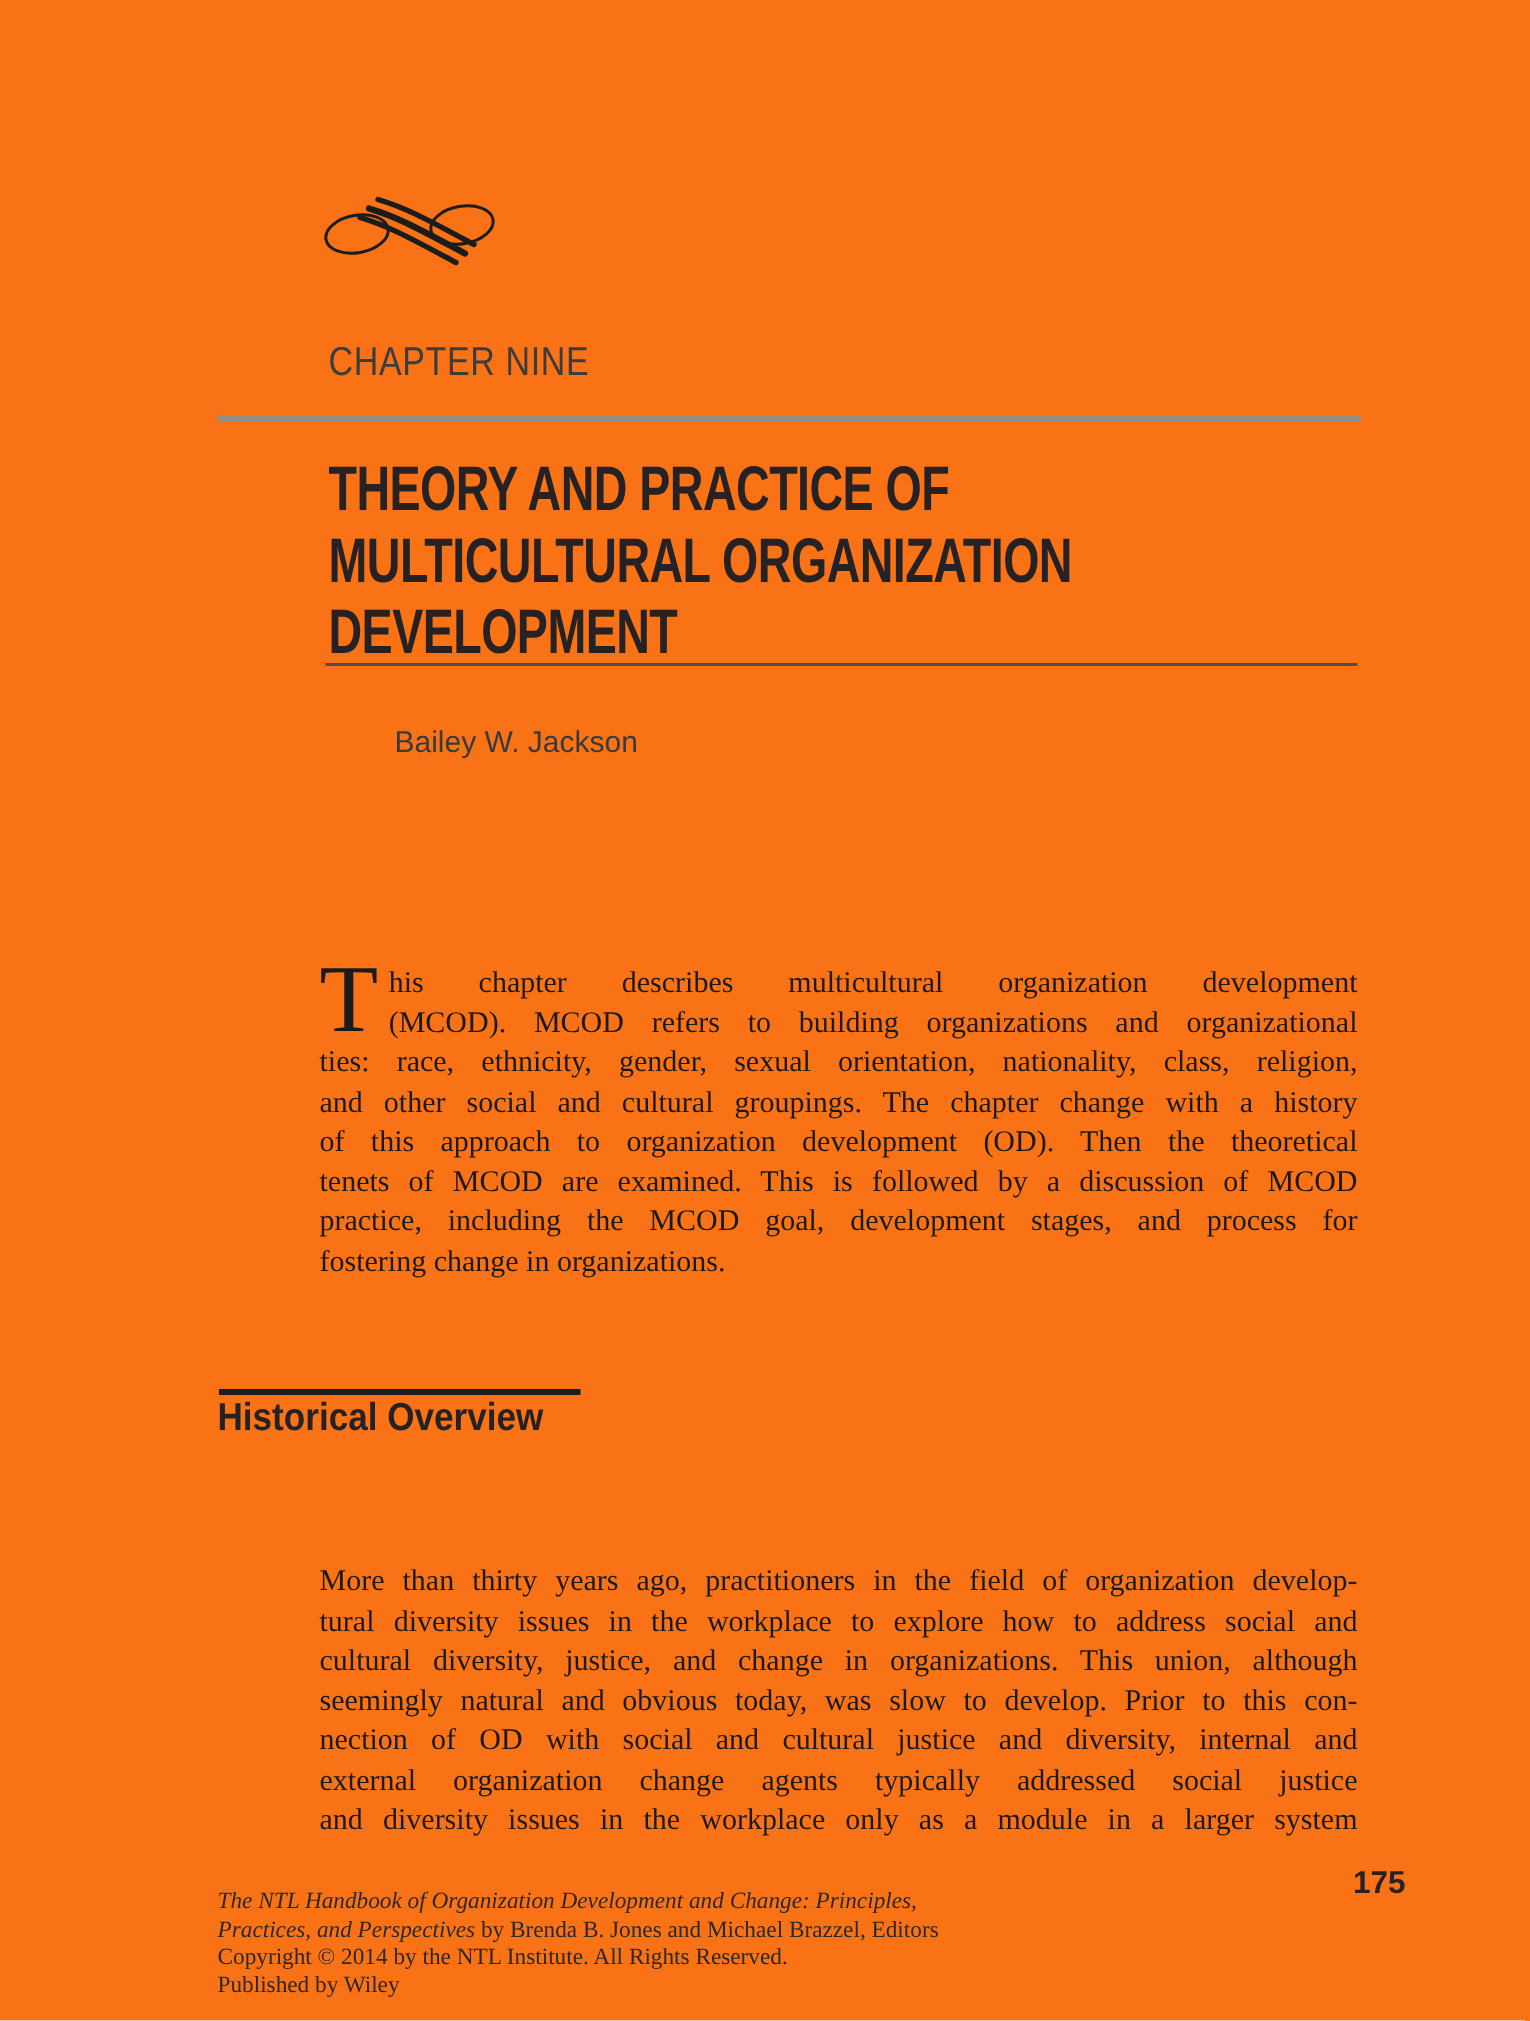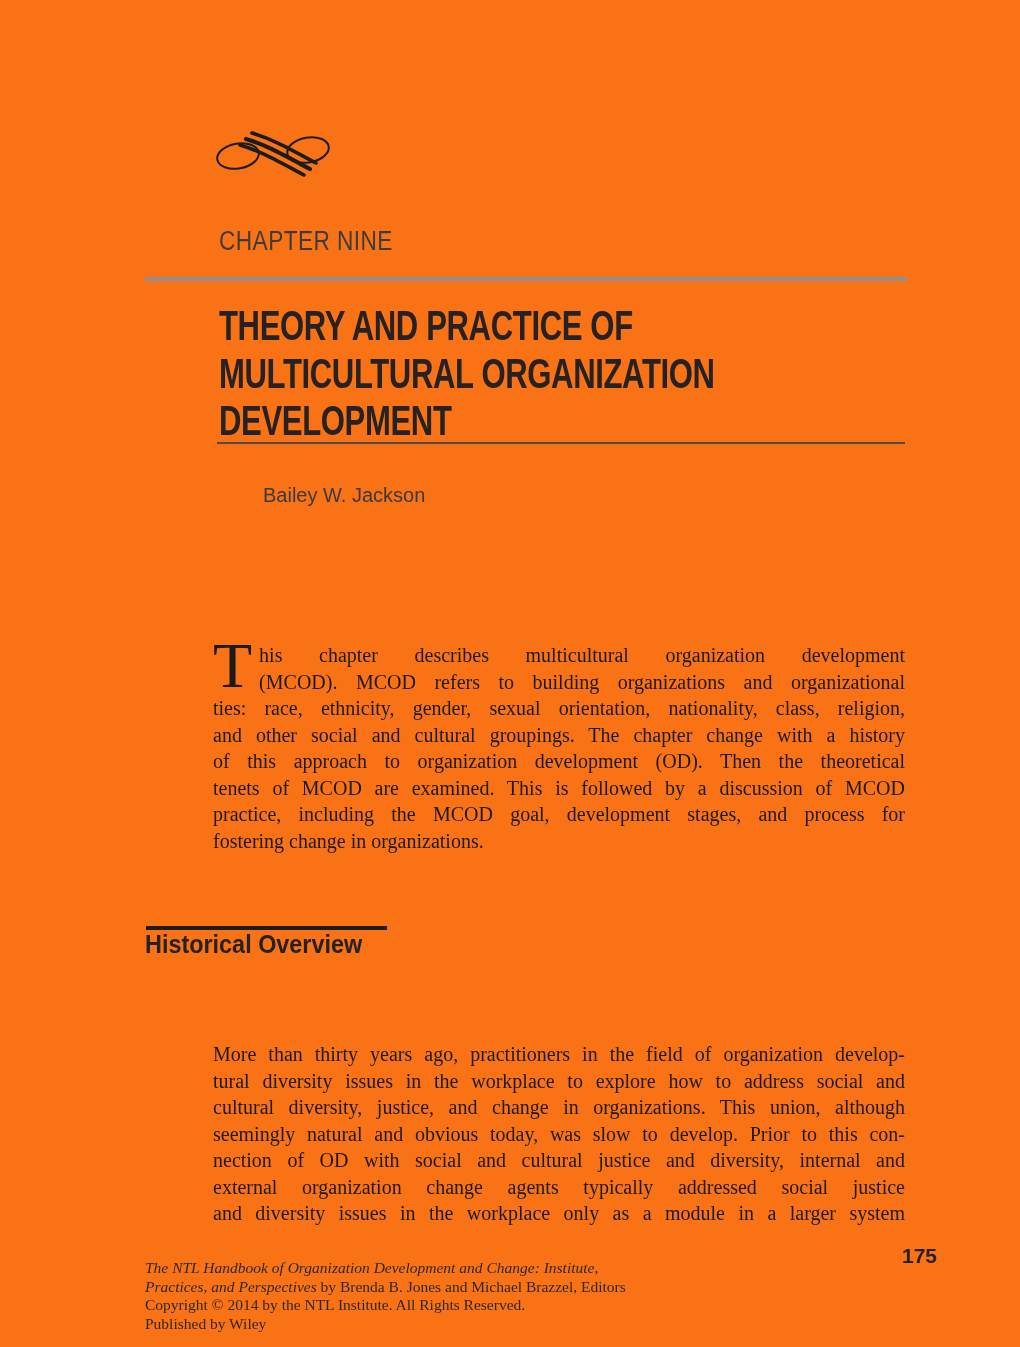--- a/index.html
+++ b/index.html
@@ -152,21 +152,21 @@
         <div class="line">cultural diversity, justice, and change in organizations. This union, although</div>
         <div class="line">seemingly natural and obvious today, was slow to develop. Prior to this con-</div>
         <div class="line">nection of OD with social and cultural justice and diversity, internal and</div>
         <div class="line">external organization change agents typically addressed social justice</div>
         <div class="line">and diversity issues in the workplace only as a module in a larger system</div>
       </div>
   </div>
 
   <div class="footer">
     <div class="f-line">
-      <span class="it">The NTL Handbook of Organization Development and Change: Institute,</span>
+      <span class="it">The NTL Handbook of Organization Development and Change: Principles,</span>
     </div>
     <div class="f-line">
       <span class="it">Practices, and Perspectives</span><span> by Brenda B. Jones and Michael Brazzel, Editors</span>
     </div>
     <div class="f-line">Copyright © 2014 by the NTL Institute. All Rights Reserved.</div>
     <div class="f-line">Published by Wiley</div>
   </div>
 
   <div class="page-number">175</div>
 

